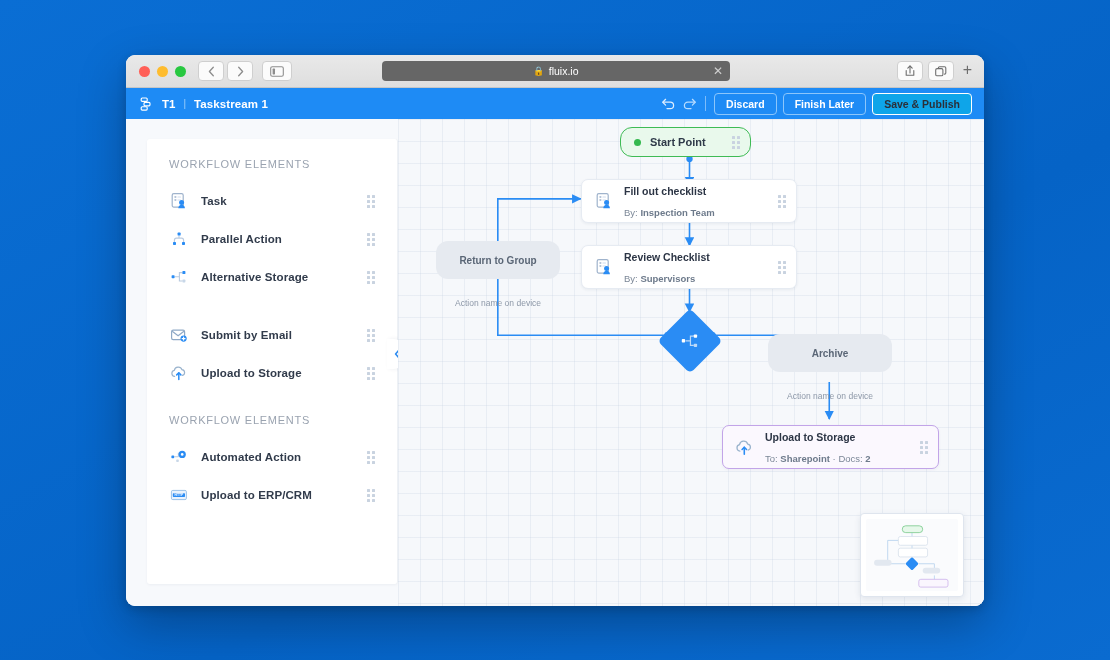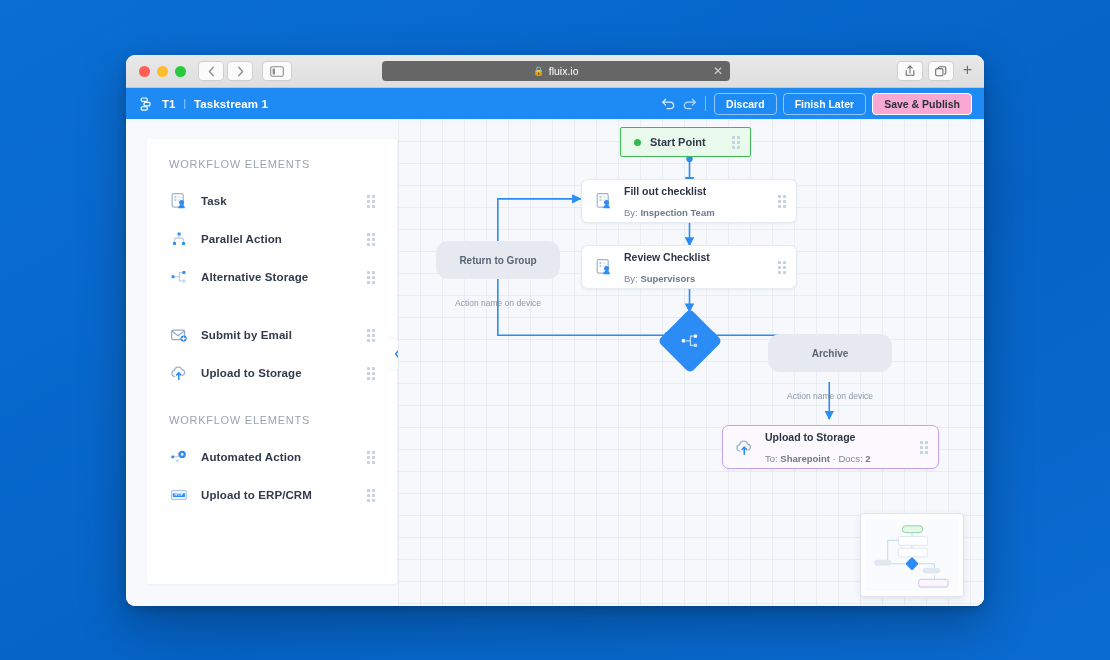--- a/index.html
+++ b/index.html
@@ -89,21 +89,21 @@
   .iconbtn { color: #d8ecff; display: flex; align-items: center; }
   .vsep { width: 1px; height: 15px; background: #7dbcfa; margin: 0 2px; }
   .hbtn {
     font-size: 10.5px; font-weight: 600;
     height: 22px; padding: 0 11px;
     border-radius: 4px;
     display: flex; align-items: center;
     border: 1px solid #8cc6fb;
     color: #ffffff;
   }
-  .hbtn.primary { background: #f9a8d4; color: #2b2f38; border-color: #ffffff; }
+  .hbtn.primary { background: #0ea5e9; color: #2b2f38; border-color: #ffffff; }
 
   
   .appbody { flex: 1; display: flex; position: relative; background: #f7f9fc; }
 
   
   .sidebar {
     width: 251px; flex: 0 0 251px;
     background: #ffffff;
     padding: 19px 0 0 0;
     position: relative;
@@ -153,21 +153,21 @@
     overflow: hidden;
   }
 
   .node { position: absolute; }
 
   
   .start-pill {
     width: 131px; height: 30px;
     background: #e9f9ec;
     border: 1.6px solid #3fbb55;
-    border-radius: 2px;
+    border-radius: 12px;
     display: flex; align-items: center;
     padding: 0 10px 0 13px; gap: 9px;
   }
   .start-dot { width: 7px; height: 7px; border-radius: 50%; background: #35b94f; flex: 0 0 7px; }
   .start-label { font-size: 11px; font-weight: 700; color: #2f3a49; }
 
   
   .task-card {
     width: 216px; height: 44px;
     background: #ffffff;

